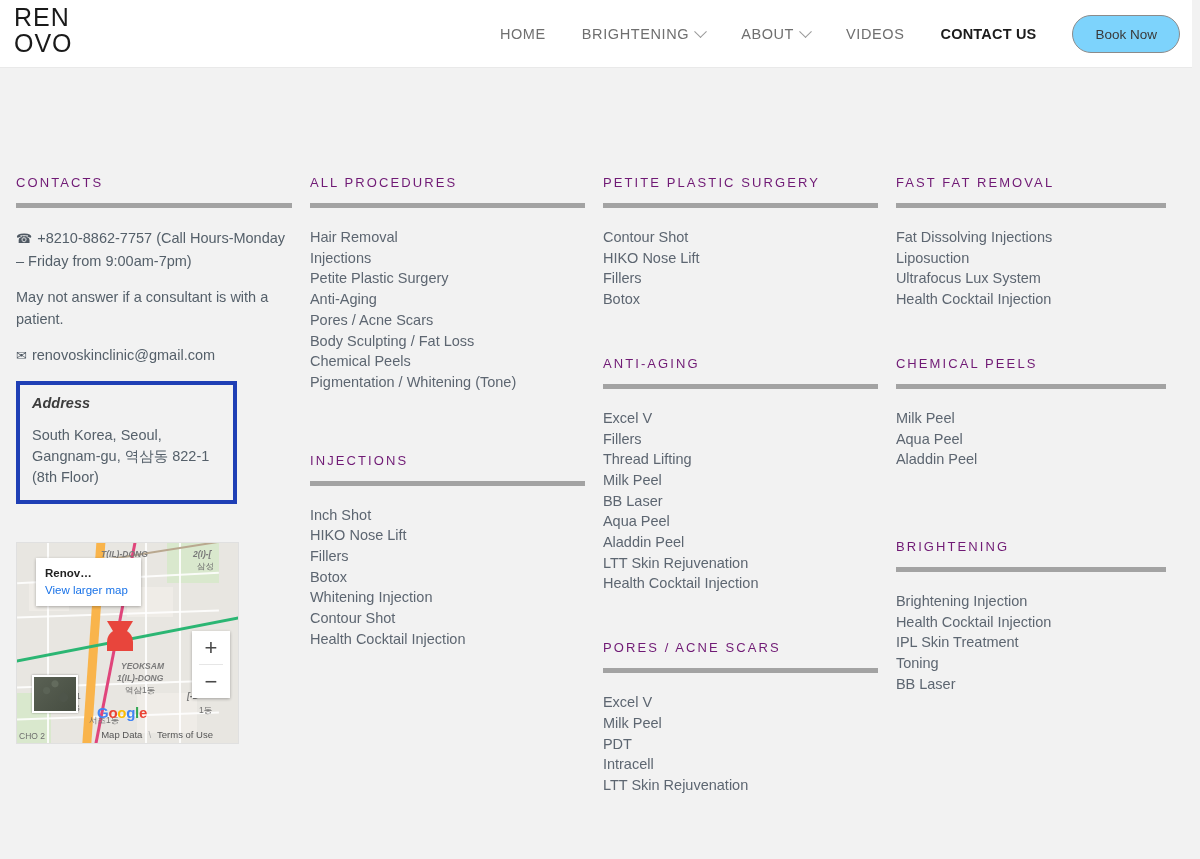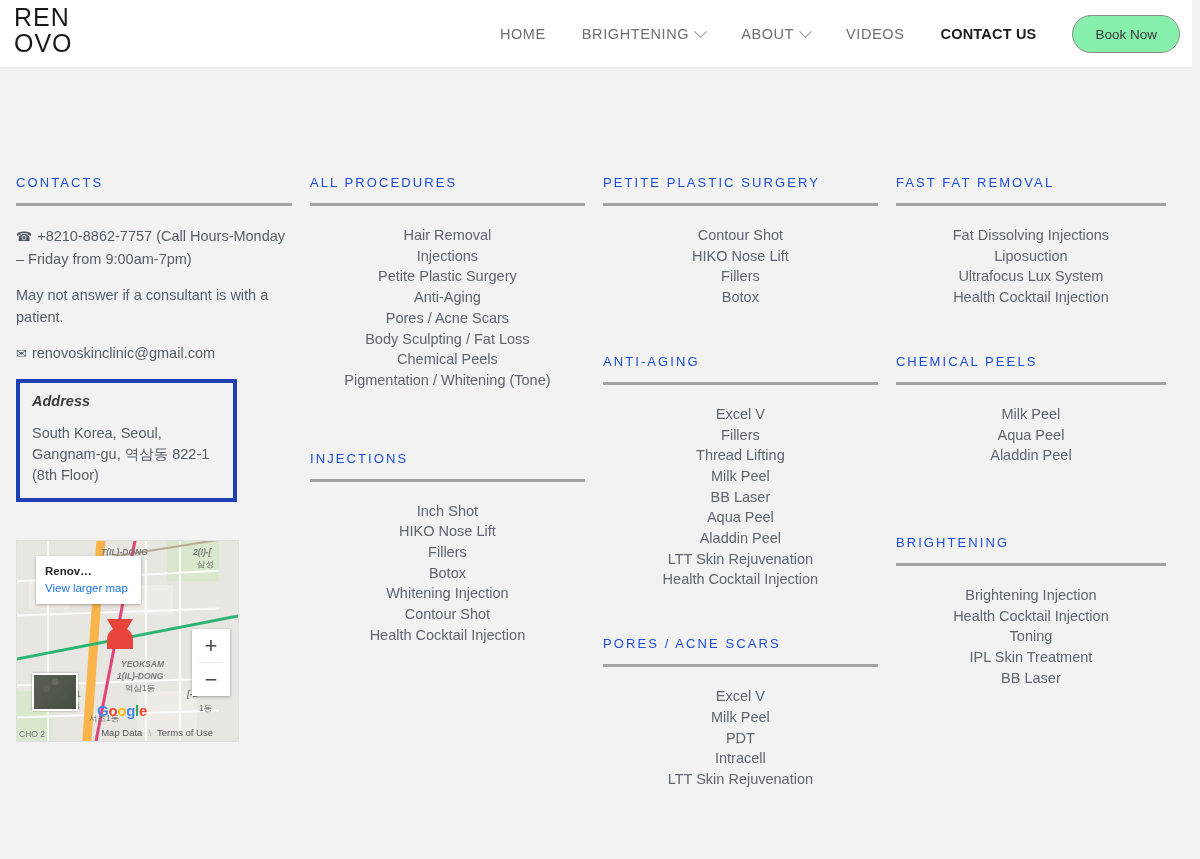--- a/index.html
+++ b/index.html
@@ -75,21 +75,21 @@
     margin-right: 12px;
     border: 1px solid #8b8b8b;
     border-radius: 22px;
     height: 38px;
     padding: 0 22px;
     display: flex;
     align-items: center;
     justify-content: center;
     font-size: 13.5px;
     color: #3a3a3a;
-    background: #86efac;
+    background: #7dd3fc;
     cursor: pointer;
     white-space: nowrap;
   }
 
   
   .footer-wrap {
     position: relative;
     width: 1200px;
     background: #f2f2f2;
     padding-top: 0;
@@ -103,30 +103,30 @@
   .col { width: 301px; position: relative; padding-right: 18px; }
   .col.c1 { width: 302px; }
   .col.c2 { width: 301px; }
   .col.c3 { width: 301px; }
   .col.c4 { width: 296px; }
 
   .widget { margin-top: 0; }
   .widget-title {
     font-size: 13px;
     letter-spacing: 2.1px;
-    color: #1d4ed8;
+    color: #701a75;
     font-weight: 400;
     text-transform: uppercase;
     padding-bottom: 13px;
-    border-bottom: 3px solid #a3a3a3;
+    border-bottom: 5px solid #a3a3a3;
     white-space: nowrap;
   }
   .widget-body { padding-top: 19px; }
 
-  .link-list { list-style: none; text-align: center; }
+  .link-list { list-style: none; }
   .link-list li {
     font-size: 14.5px;
     line-height: 20.7px;
     color: #5d6671;
     cursor: pointer;
     white-space: nowrap;
   }
 
   
   .contact-line {
@@ -550,22 +550,22 @@
       </div>
 
       <div style="height:69px"></div>
 
       <div class="widget">
         <div class="widget-title">BRIGHTENING</div>
         <div class="widget-body">
           <ul class="link-list">
             <li>Brightening Injection</li>
             <li>Health Cocktail Injection</li>
+            <li>IPL Skin Treatment</li>
             <li>Toning</li>
-            <li>IPL Skin Treatment</li>
             <li>BB Laser</li>
           </ul>
         </div>
       </div>
     </div>
 
   </div>
 </div>
 
 </body></html>

